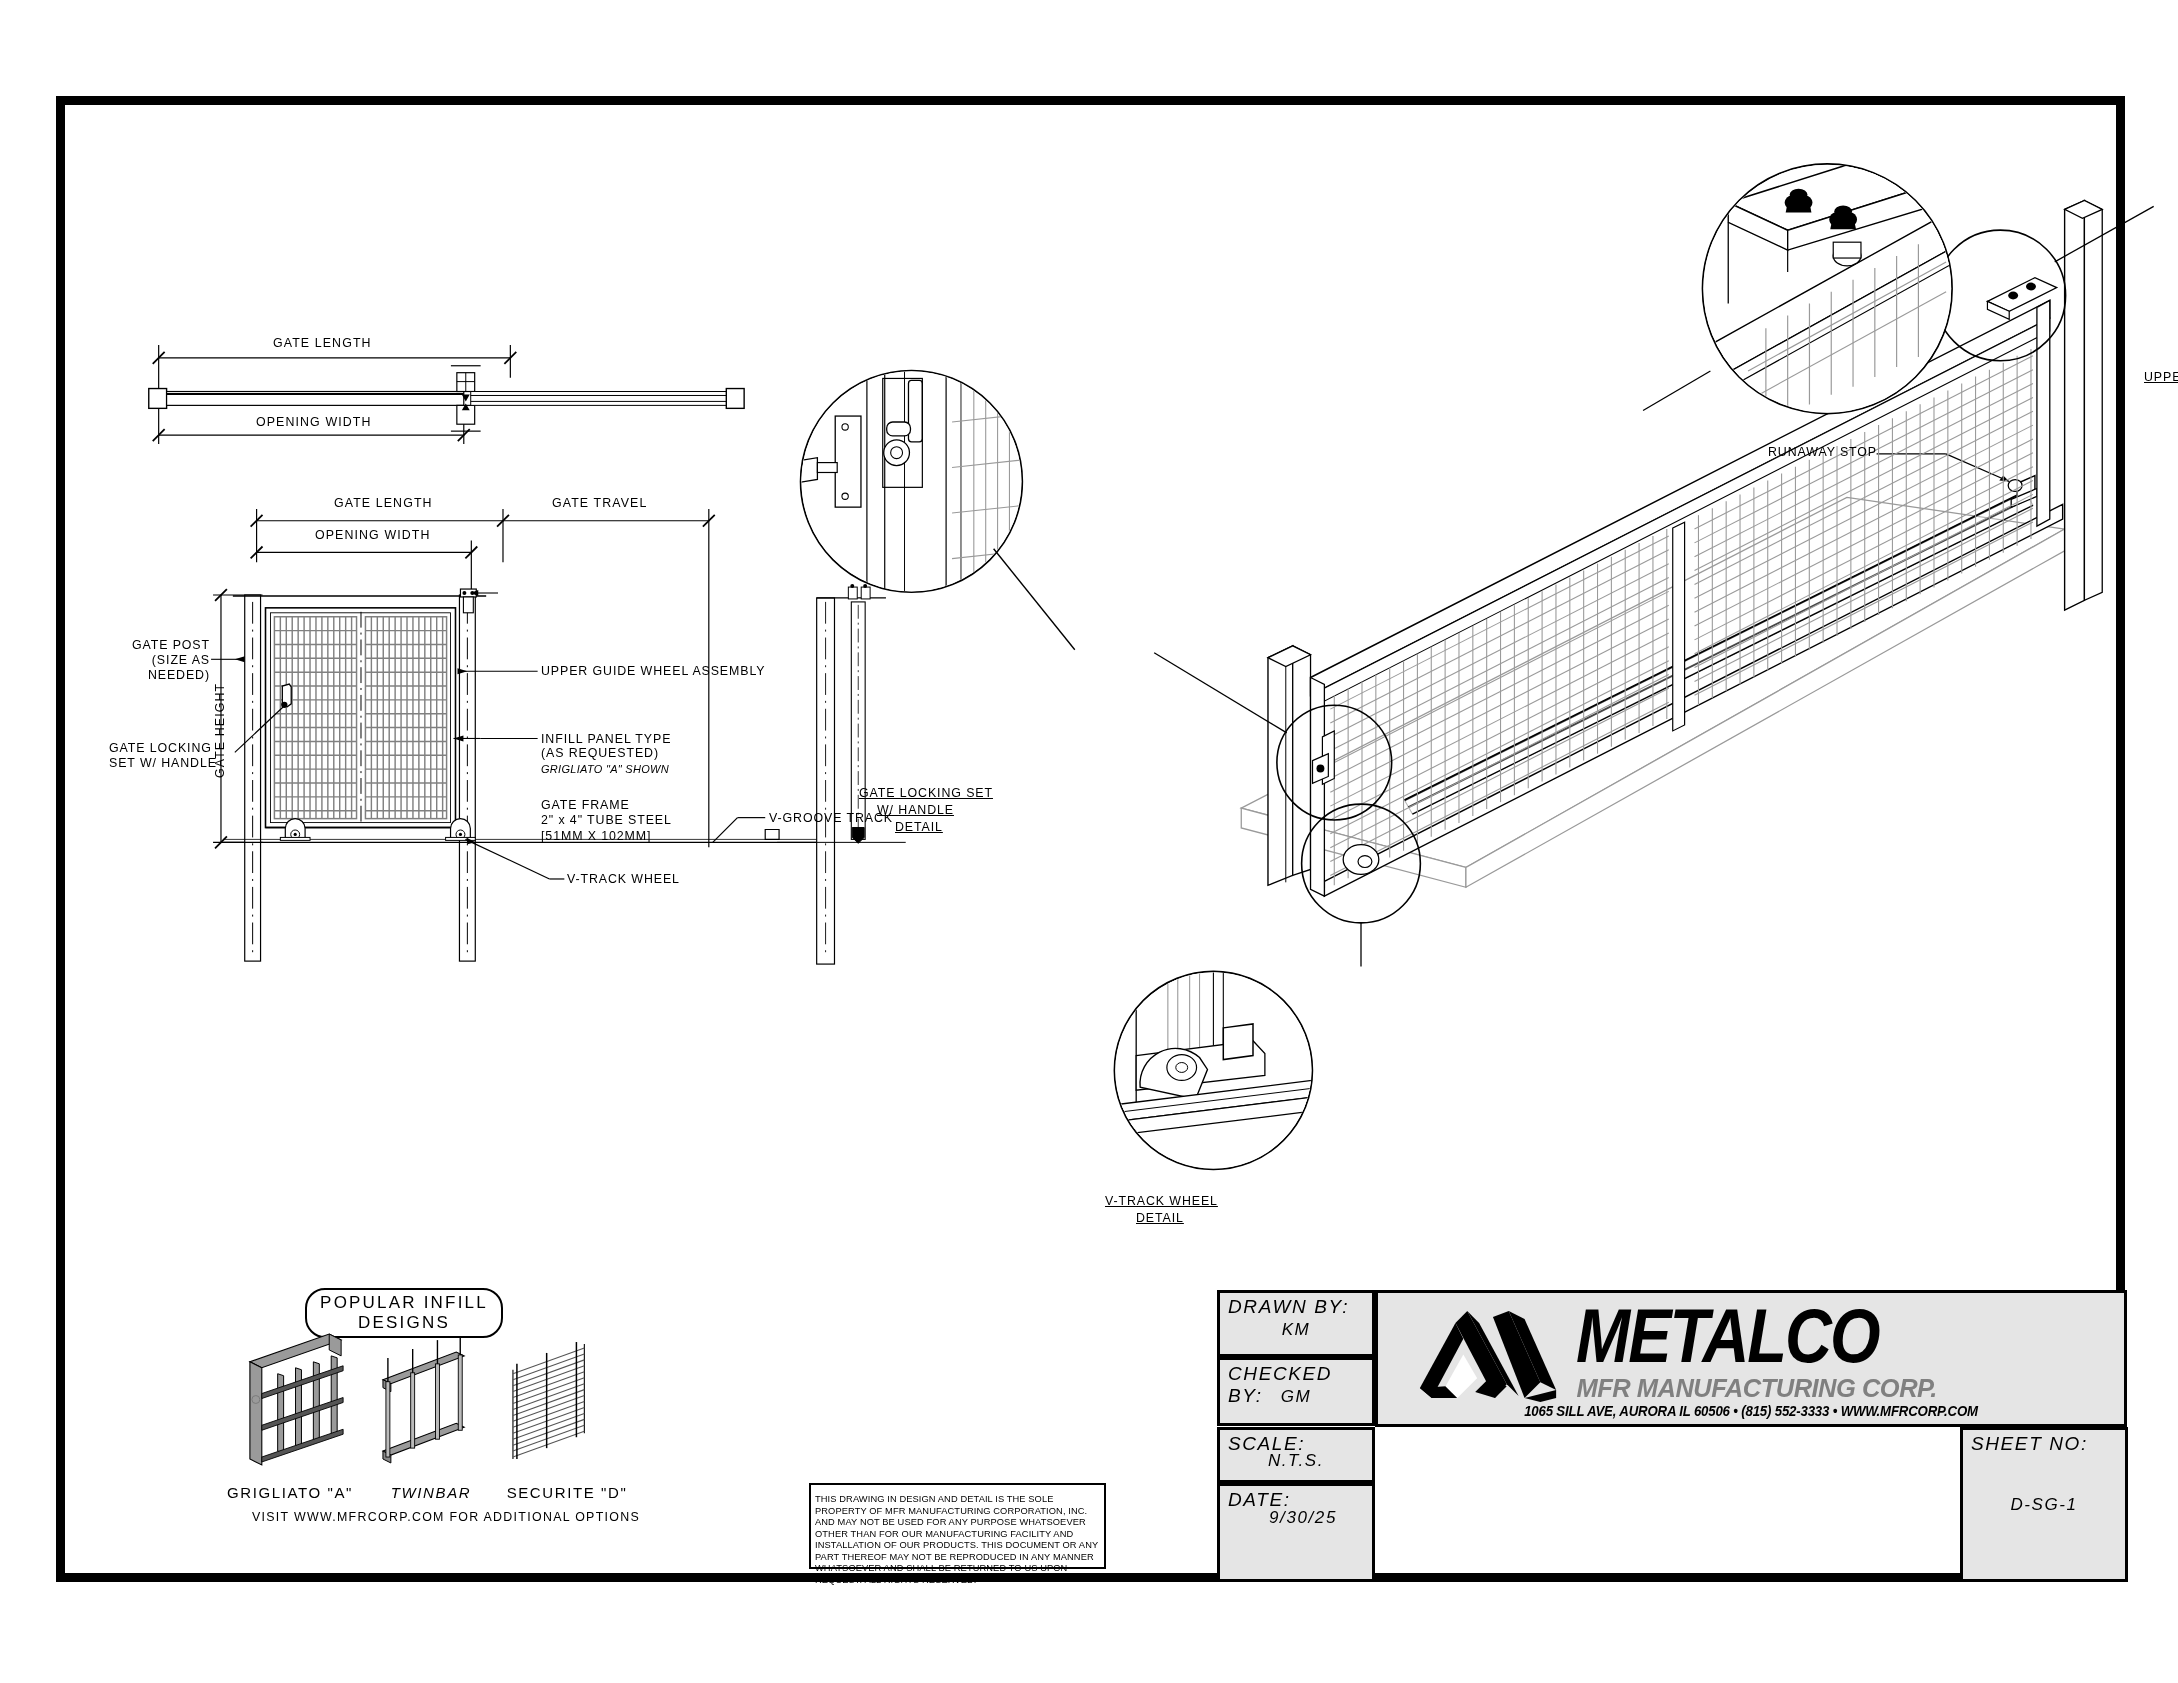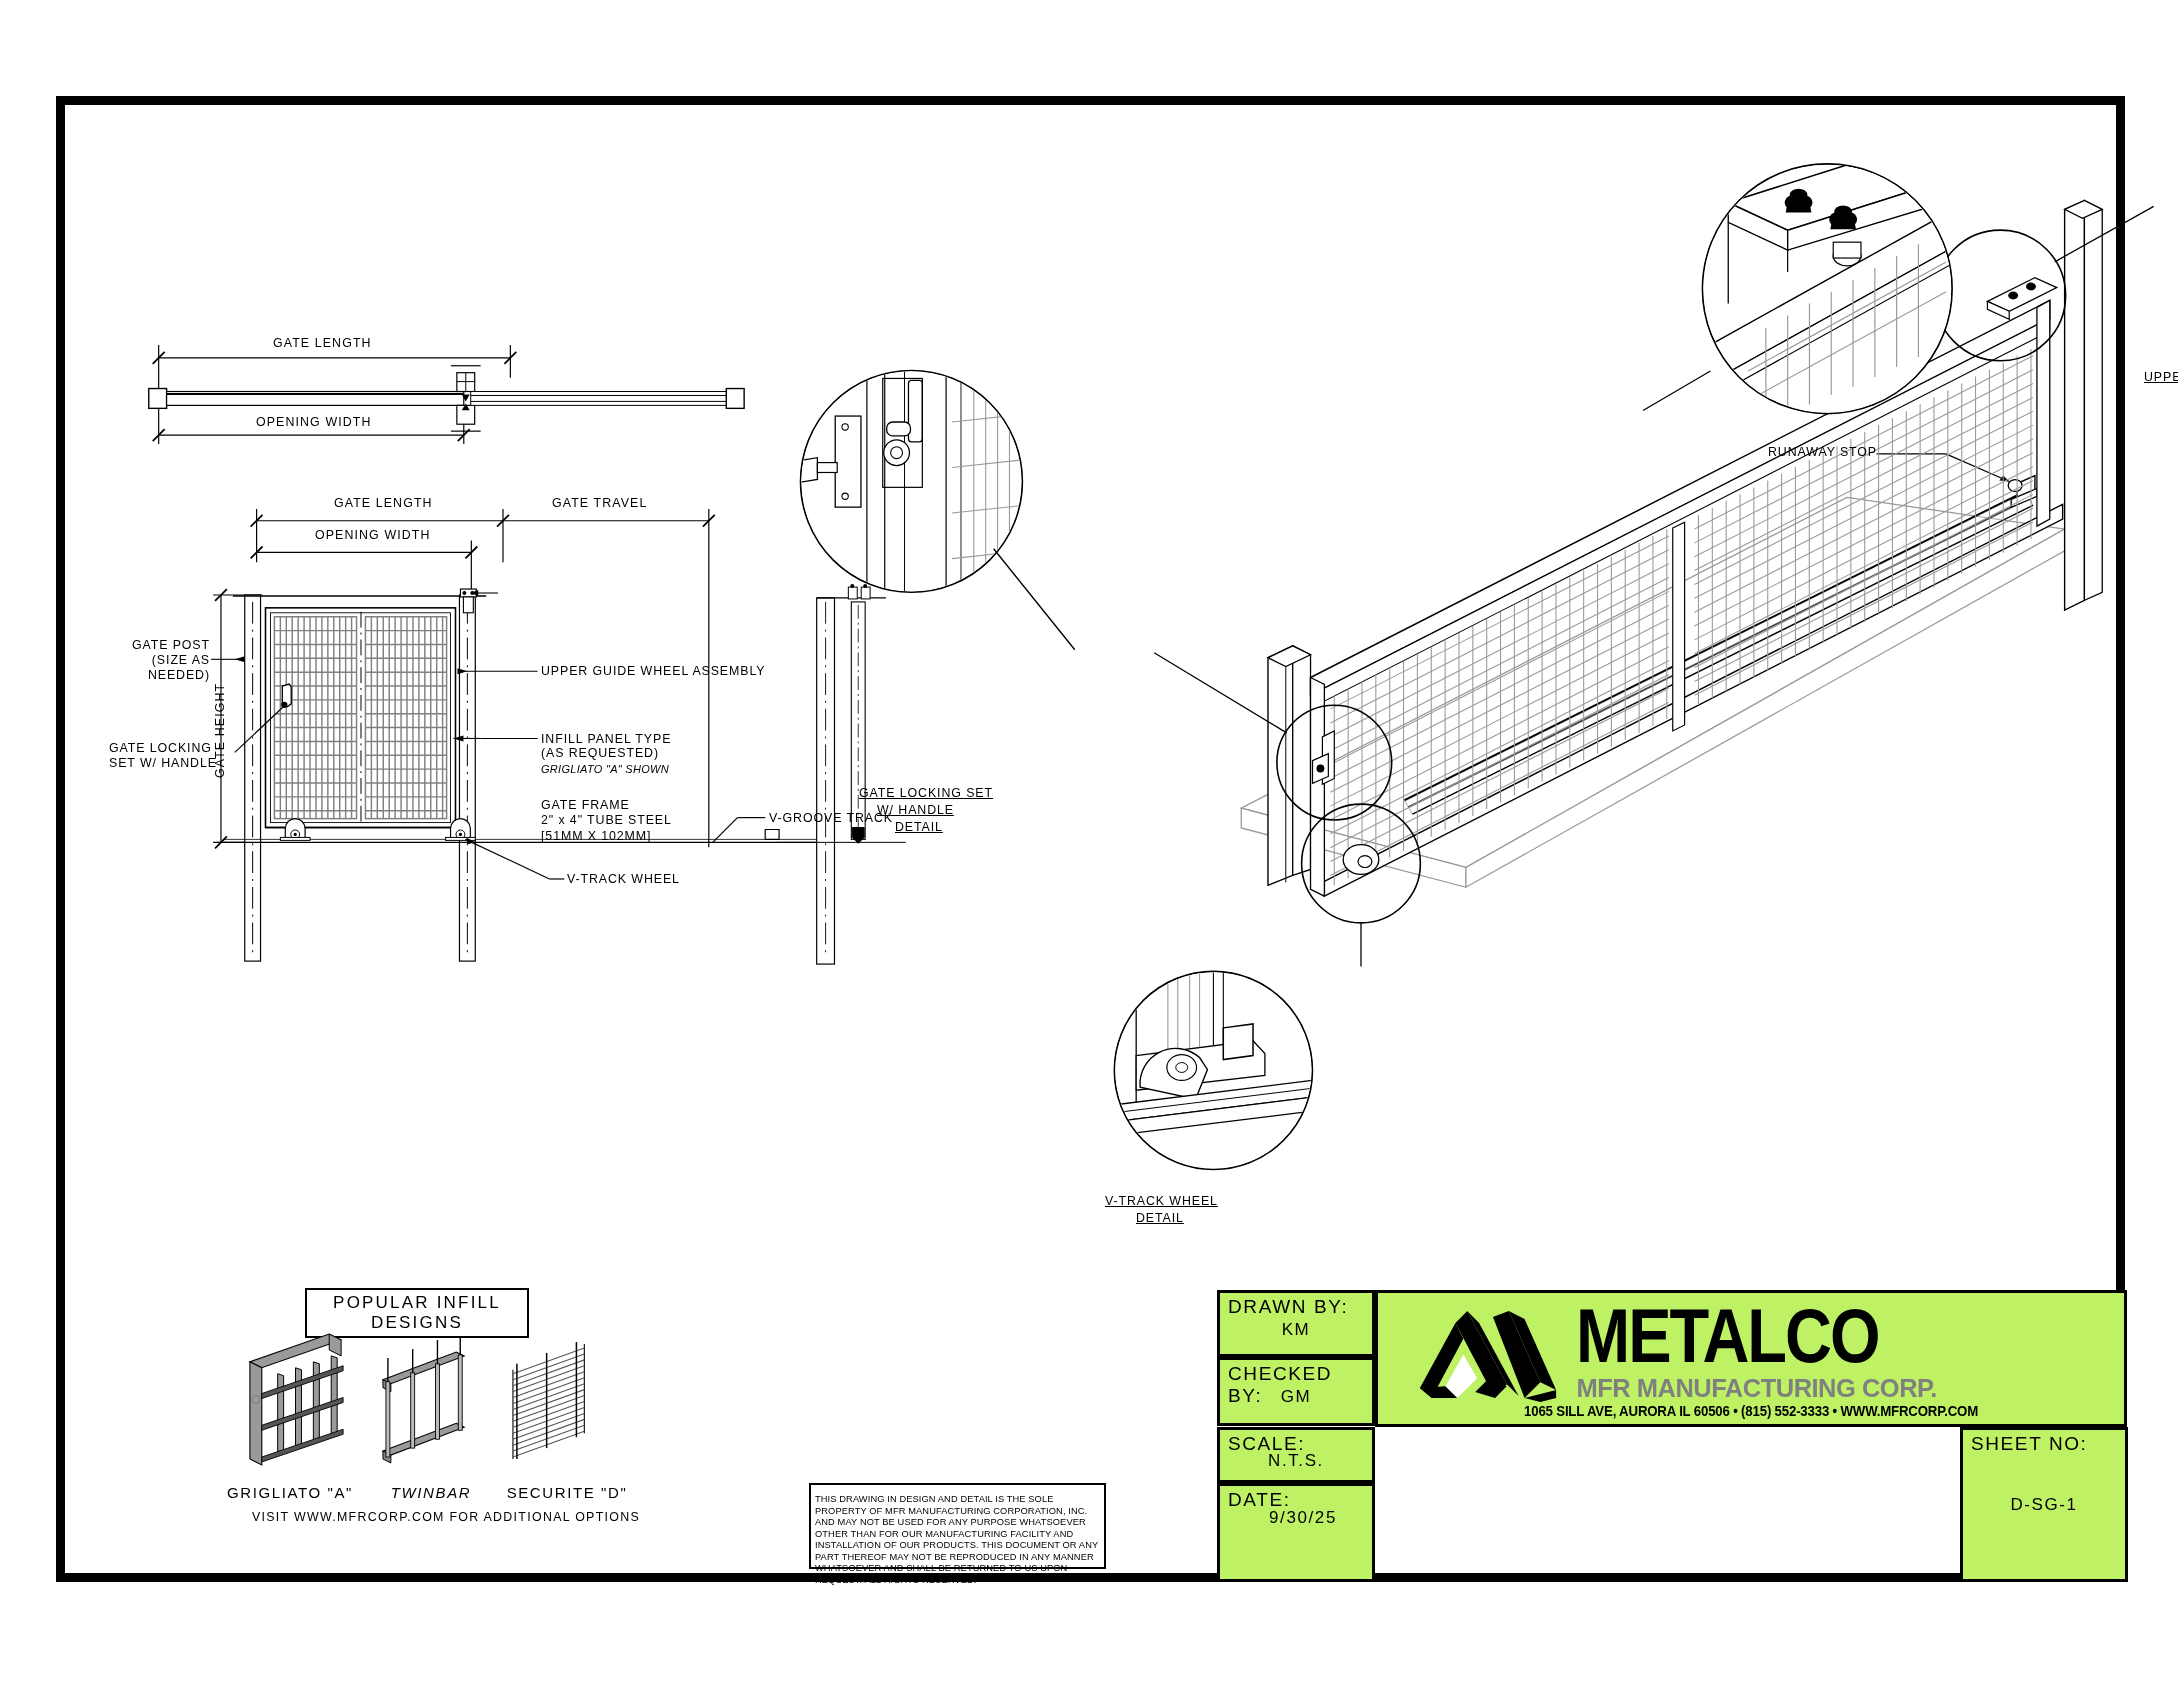--- a/index.html
+++ b/index.html
@@ -8,21 +8,21 @@
        font-family:"Liberation Sans", sans-serif;color:#000;}
   .sheet{position:absolute;left:56px;top:96px;width:2069px;height:1486px;
          border:9px solid #000;box-sizing:border-box;background:#fff;}
   .abs{position:absolute;}
   .lbl{position:absolute;font-size:12.4px;letter-spacing:0.9px;white-space:pre;
        line-height:15px;color:#000;font-family:"Liberation Sans",sans-serif;}
   .lbl.it{font-style:italic;font-size:11px;letter-spacing:0.3px;}
   .ctr{text-align:center;}
   .ul{text-decoration:underline;}
   svg{display:block;overflow:visible;}
-  .tb-cell{position:absolute;box-sizing:border-box;border:3px solid #000;background:#bef264;}
+  .tb-cell{position:absolute;box-sizing:border-box;border:3px solid #000;background:#e5e5e5;font-style:italic;}
   .tb-head{position:absolute;left:8px;top:3px;font-size:19px;letter-spacing:1.6px;}
   .tb-val{position:absolute;width:100%;text-align:center;font-size:17px;letter-spacing:1.6px;}
   .discl{position:absolute;box-sizing:border-box;border:2px solid #000;
          font-size:9.3px;line-height:11.5px;letter-spacing:0.1px;padding:9px 4px;
          font-family:"Liberation Sans",sans-serif;}
   .logo-addr{position:absolute;width:100%;text-align:center;bottom:5px;
              font-size:14.4px;font-weight:bold;letter-spacing:-0.2px;
              font-family:"Liberation Sans",sans-serif;
              transform:scaleX(.92);transform-origin:center;}
   .brand{position:absolute;font-weight:bold;letter-spacing:-2px;}
@@ -560,21 +560,21 @@
       <defs>
           <clipPath id="clipC">
             <circle cx="180" cy="145" r="125"></circle>
           </clipPath>
         </defs>
       <line x1="62" y1="228" x2="-6" y2="268" stroke="#000" stroke-width="1.3"></line>
     </svg>
   </div>
 
   <div class="abs" style="left:173px;top:1183px;width:416px;height:267px;">
-    <div class="pid-box" style="left:67px;top:0px;width:224px;">POPULAR INFILL DESIGNS</div>
+    <div class="pid-box" style="left:67px;top:0px;width:198px;border-radius:20px;">POPULAR INFILL DESIGNS</div>
 
     <div class="abs" style="left:0px;top:38px;width:119px;height:149px;">
       <svg width="119" height="149" viewBox="0 0 120 150">
         <polygon points="12,36 92,8 104,14 24,42" fill="#9a9a9a" stroke="#000" stroke-width="1.1"></polygon>
         <polygon points="12,36 24,42 24,140 12,134" fill="#9a9a9a" stroke="#000" stroke-width="1.1"></polygon>
         <polygon points="92,8 104,14 104,30 92,24" fill="#9a9a9a" stroke="#000" stroke-width="1"></polygon>
         <g>
           <polygon points="40,48 46,50 46,128 40,126" fill="#9a9a9a" stroke="#000" stroke-width="1"></polygon>
           <polygon points="58,42 64,44 64,122 58,120" fill="#9a9a9a" stroke="#000" stroke-width="1"></polygon>
           <polygon points="76,36 82,38 82,116 76,114" fill="#9a9a9a" stroke="#000" stroke-width="1"></polygon>

